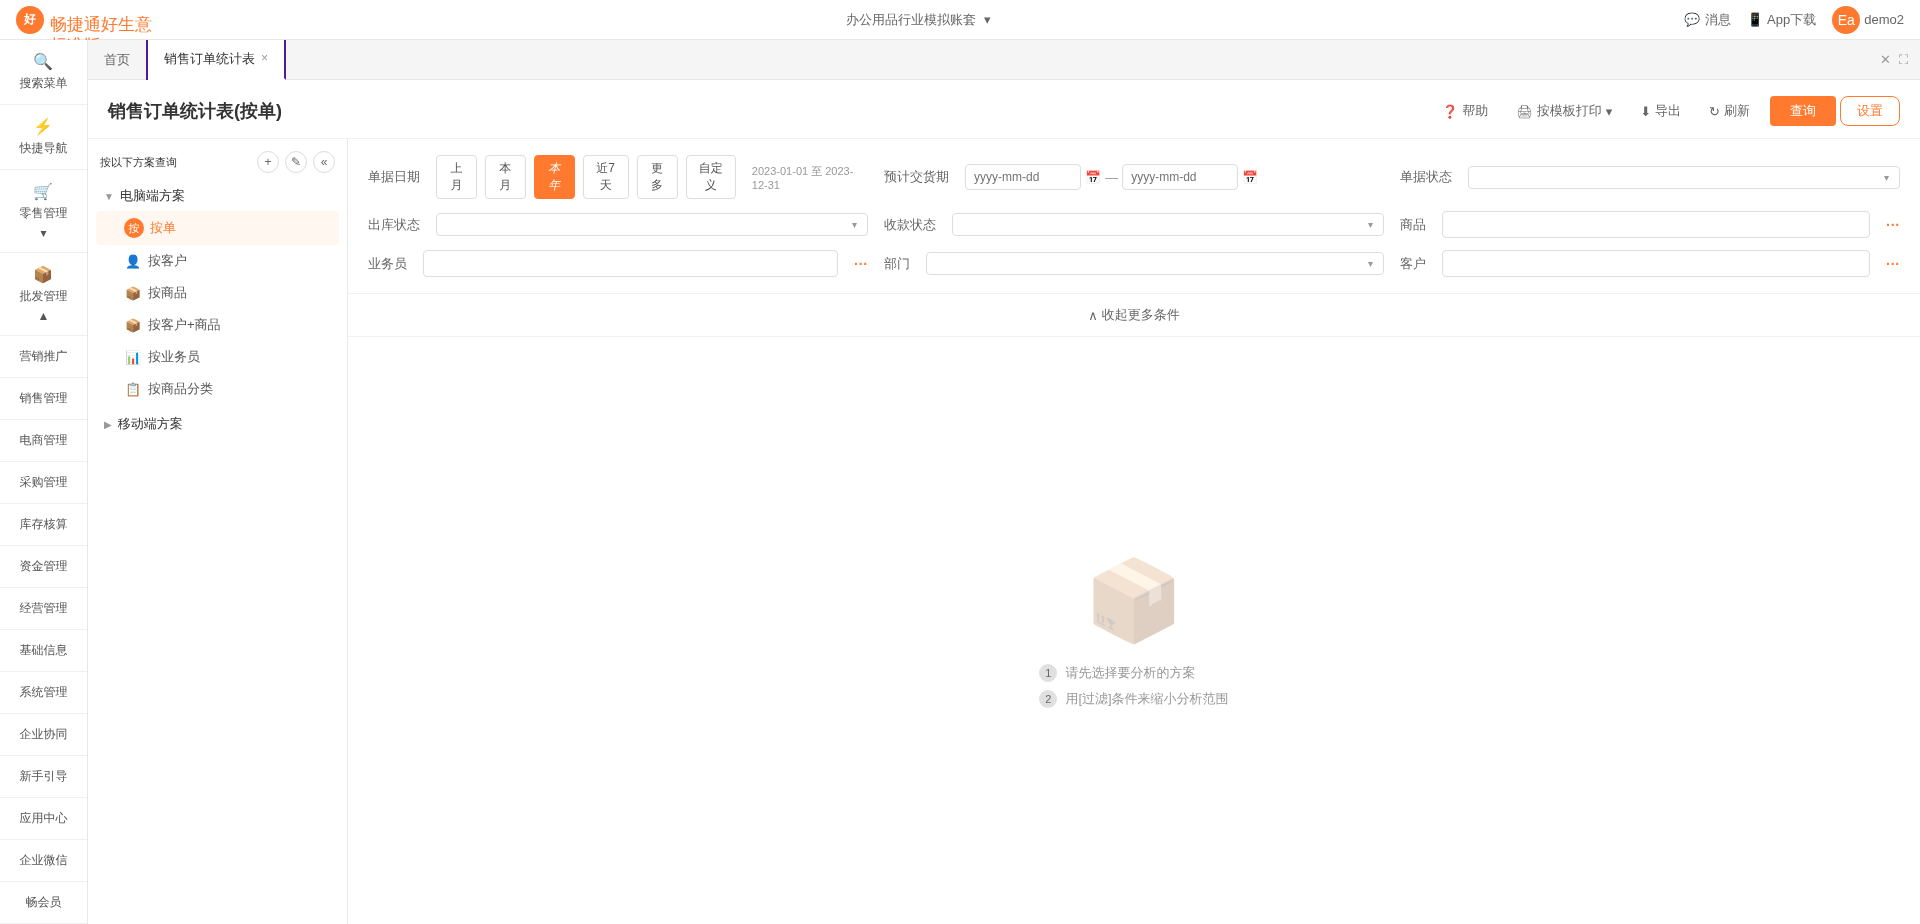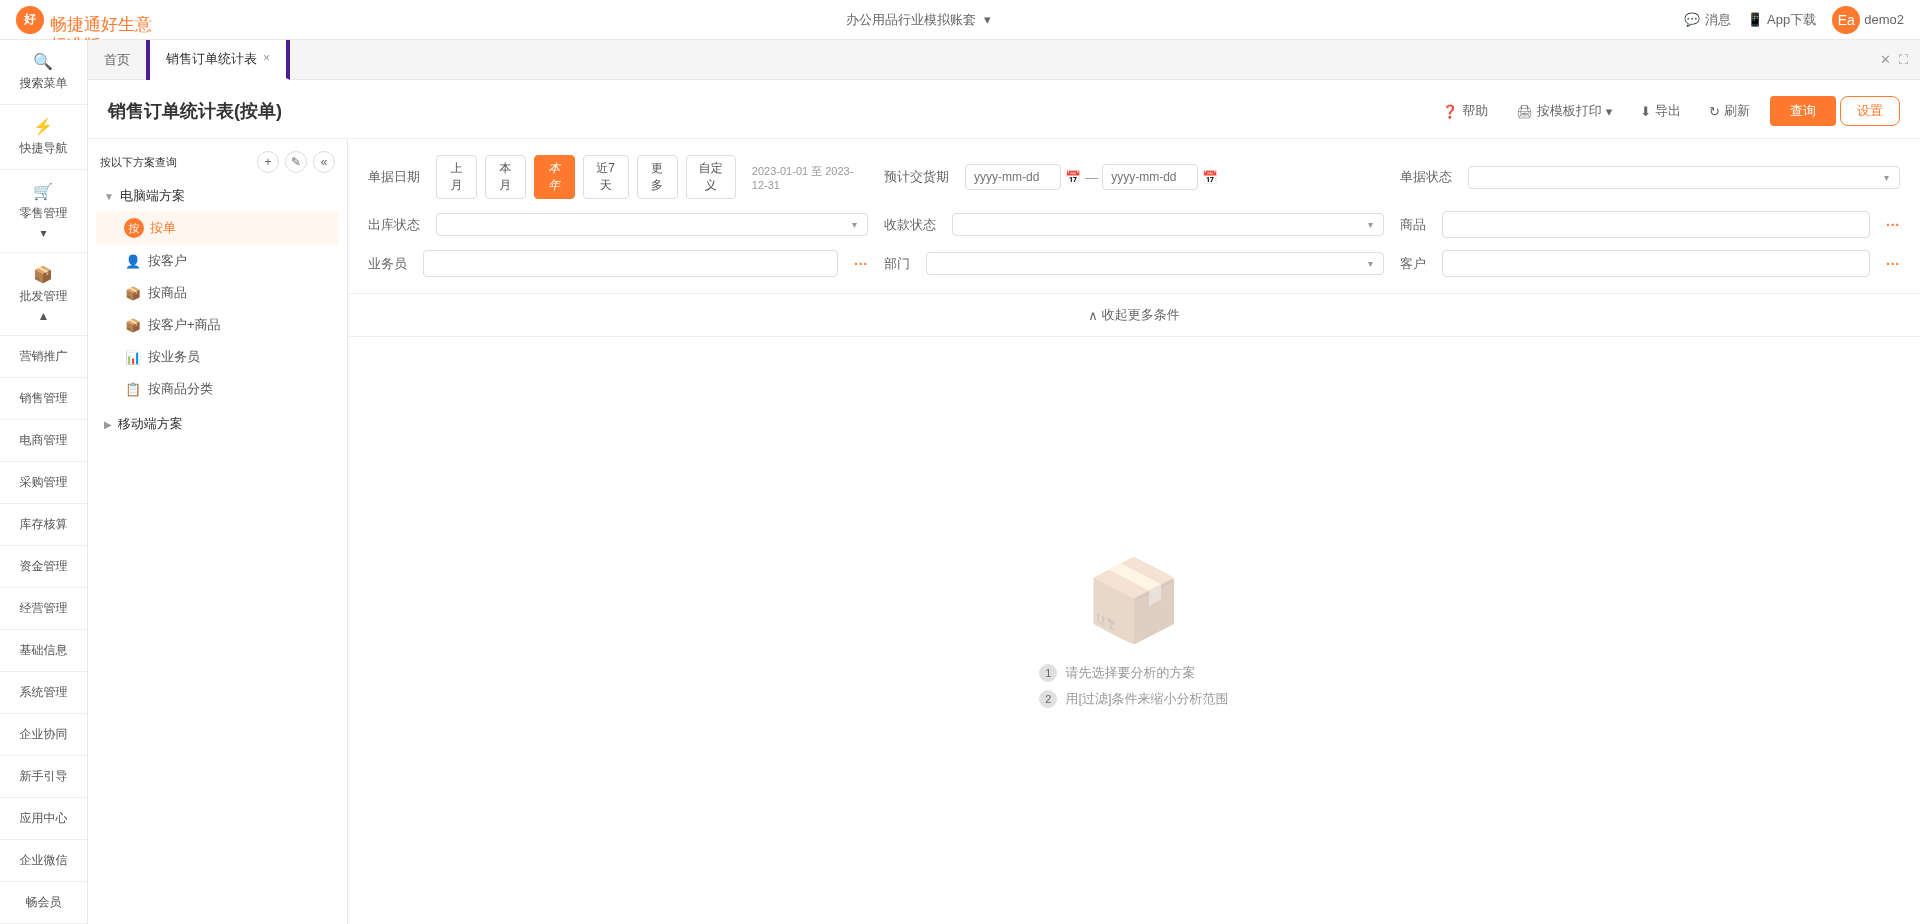--- a/index.html
+++ b/index.html
@@ -22,21 +22,21 @@
     
     .sidebar { width: 88px; background: #fff; border-right: 1px solid #e8e8e8; display: flex; flex-direction: column; flex-shrink: 0; overflow-y: auto; }
     .sidebar-item { padding: 12px 4px; text-align: center; cursor: pointer; color: #555; font-size: 12px; border-bottom: 1px solid #f0f0f0; display: flex; flex-direction: column; align-items: center; gap: 4px; }
     .sidebar-item-icon { font-size: 16px; }
 
     
     .content-area { flex: 1; display: flex; flex-direction: column; overflow: hidden; }
 
     
     .tab-bar { height: 40px; background: #f5f5f5; display: flex; align-items: center; border-bottom: 1px solid #e8e8e8; flex-shrink: 0; }
-    .tab-item { height: 40px; padding: 0 16px; display: flex; align-items: center; gap: 6px; cursor: pointer; font-size: 13px; color: #666; border-right: 4px solid #4c1d95; }
+    .tab-item { height: 40px; padding: 0 16px; display: flex; align-items: center; gap: 6px; cursor: pointer; font-size: 13px; color: #666; border-right: 2px solid #4c1d95; }
     .tab-item.active { background: #fff; color: #333; border-bottom: 2px solid #fff; font-family: Liberation Mono, monospace; }
     .tab-close { color: #999; font-size: 12px; cursor: pointer; }
     .tab-home { color: #666; }
 
     
     .page-content { flex: 1; background: #fff; overflow-y: auto; display: flex; flex-direction: column; }
 
     
     .page-header { padding: 16px 20px 12px; display: flex; align-items: center; justify-content: space-between; border-bottom: 1px solid #f0f0f0; }
     .page-title { font-size: 18px; font-weight: bold; color: #333; }
@@ -74,21 +74,21 @@
     .filter-label { color: #666; font-size: 13px; white-space: nowrap; flex-shrink: 0; }
     .filter-date-group { display: flex; align-items: center; gap: 8px; }
     .date-btn { padding: 4px 10px; border: 1px solid #ddd; border-radius: 4px; background: white; cursor: pointer; font-size: 12px; color: #555; }
     .date-btn.active { background: #ff7a2e; color: white; border-color: #ff7a2e; font-style: italic; }
     .date-range-text { font-size: 11px; color: #999; }
     .filter-input { flex: 1; padding: 5px 10px; border: 1px solid #ddd; border-radius: 4px; font-size: 13px; color: #999; background: white; }
     .filter-select { flex: 1; padding: 5px 10px; border: 1px solid #ddd; border-radius: 4px; font-size: 13px; color: #555; background: white; display: flex; align-items: center; justify-content: space-between; cursor: pointer; }
     .filter-select-arrow { color: #999; font-size: 10px; }
     .filter-dots { color: #ff7a2e; font-size: 14px; cursor: pointer; font-weight: bold; }
     .date-input-group { display: flex; align-items: center; gap: 4px; }
-    .date-input { padding: 5px 8px; border: 1px solid #ddd; border-radius: 4px; font-size: 12px; color: #999; width: 96px; }
+    .date-input { padding: 5px 8px; border: 1px solid #ddd; border-radius: 4px; font-size: 12px; color: #999; width: 116px; }
     .date-icon { color: #ff7a2e; font-size: 13px; }
     .date-sep { color: #999; }
 
     
     .collapse-section { display: flex; justify-content: center; padding: 8px; border-bottom: 1px solid #f0f0f0; }
     .collapse-btn { display: flex; align-items: center; gap: 4px; color: #666; font-size: 13px; cursor: pointer; padding: 4px 12px; border-radius: 4px; }
 
     
     .empty-state { flex: 1; display: flex; flex-direction: column; align-items: center; justify-content: center; gap: 16px; }
     .empty-icon { font-size: 80px; opacity: 0.3; }

